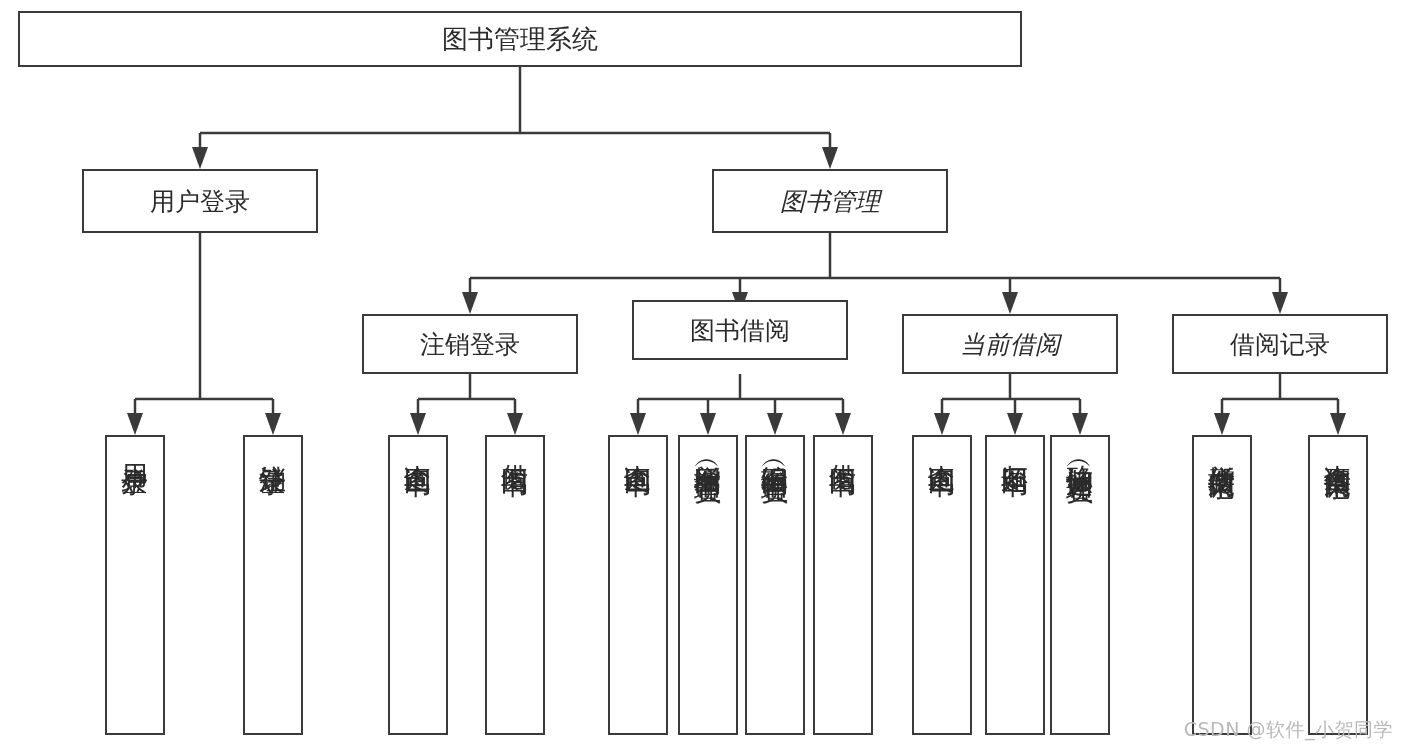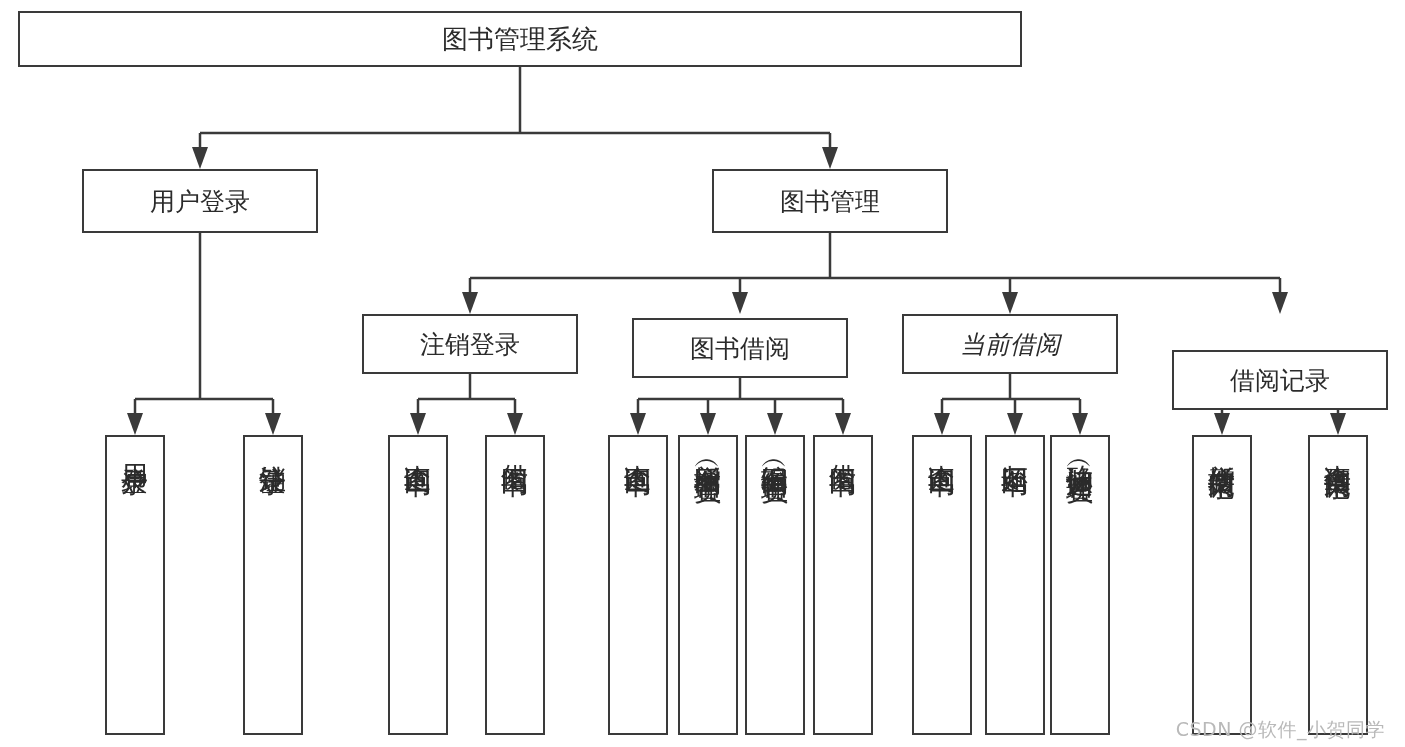--- a/index.html
+++ b/index.html
@@ -60,21 +60,21 @@
     pointer-events: none;
   }
   .edge-line {
     stroke: #3a3a3a;
     stroke-width: 2.5;
     fill: none;
   }
   .arrow-head { fill: #3a3a3a; }
   #watermark {
     position: absolute;
-    right: 20px;
+    right: 12px;
     bottom: 4px;
     font-size: 19px;
     color: #b9b9b9;
     white-space: nowrap;
     letter-spacing: 0.5px;
   }
 </style>
 </head>
 <body>
 
@@ -133,33 +133,33 @@
       <line x1="1338" y1="399" x2="1338" y2="415" class="edge-line"></line>
       <polygon points="1330,413 1346,413 1338,435" class="arrow-head"></polygon>
     </svg>
   <div id="node-layer">
       <div class="node h root" id="node-root" style="left: 18px; top: 11px; width: 1004px; height: 56px;">
         <span class="node-label">图书管理系统</span>
       </div>
       <div class="node h lvl2" id="node-user-login" style="left: 82px; top: 169px; width: 236px; height: 64px;">
         <span class="node-label">用户登录</span>
       </div>
-      <div class="node h lvl2" id="node-book-manage" style="left: 712px; top: 169px; width: 236px; height: 64px;">
+      <div class="node h lvl2" id="node-book-manage" style="left: 712px; top: 169px; width: 236px; height: 64px; font-style: italic;">
         <span class="node-label">图书管理</span>
       </div>
       <div class="node h lvl3" id="node-new-book-recommend" style="left: 362px; top: 314px; width: 216px; height: 60px;">
         <span class="node-label">注销登录</span>
       </div>
-      <div class="node h lvl3" id="node-book-borrow" style="left: 632px; top: 318px; width: 216px; height: 60px;">
+      <div class="node h lvl3" id="node-book-borrow" style="left: 632px; top: 300px; width: 216px; height: 60px;">
         <span class="node-label">图书借阅</span>
       </div>
       <div class="node h lvl3" id="node-current-borrow" style="left: 902px; top: 314px; width: 216px; height: 60px; font-style: italic;">
         <span class="node-label">当前借阅</span>
       </div>
-      <div class="node h lvl3" id="node-borrow-record" style="left: 1172px; top: 314px; width: 216px; height: 60px; margin-top: 36px;">
+      <div class="node h lvl3" id="node-borrow-record" style="left: 1172px; top: 314px; width: 216px; height: 60px;">
         <span class="node-label">借阅记录</span>
       </div>
       <div class="node v leaf" id="node-leaf-user-login" style="left: 105px; top: 435px; width: 60px; height: 300px;">
         <span class="node-label">用户登录</span>
       </div>
       <div class="node v leaf" id="node-leaf-logout" style="left: 243px; top: 435px; width: 60px; height: 300px;">
         <span class="node-label">注销登录</span>
       </div>
       <div class="node v leaf" id="node-leaf-query-book-1" style="left: 388px; top: 435px; width: 60px; height: 300px;">
         <span class="node-label">查询图书</span>

